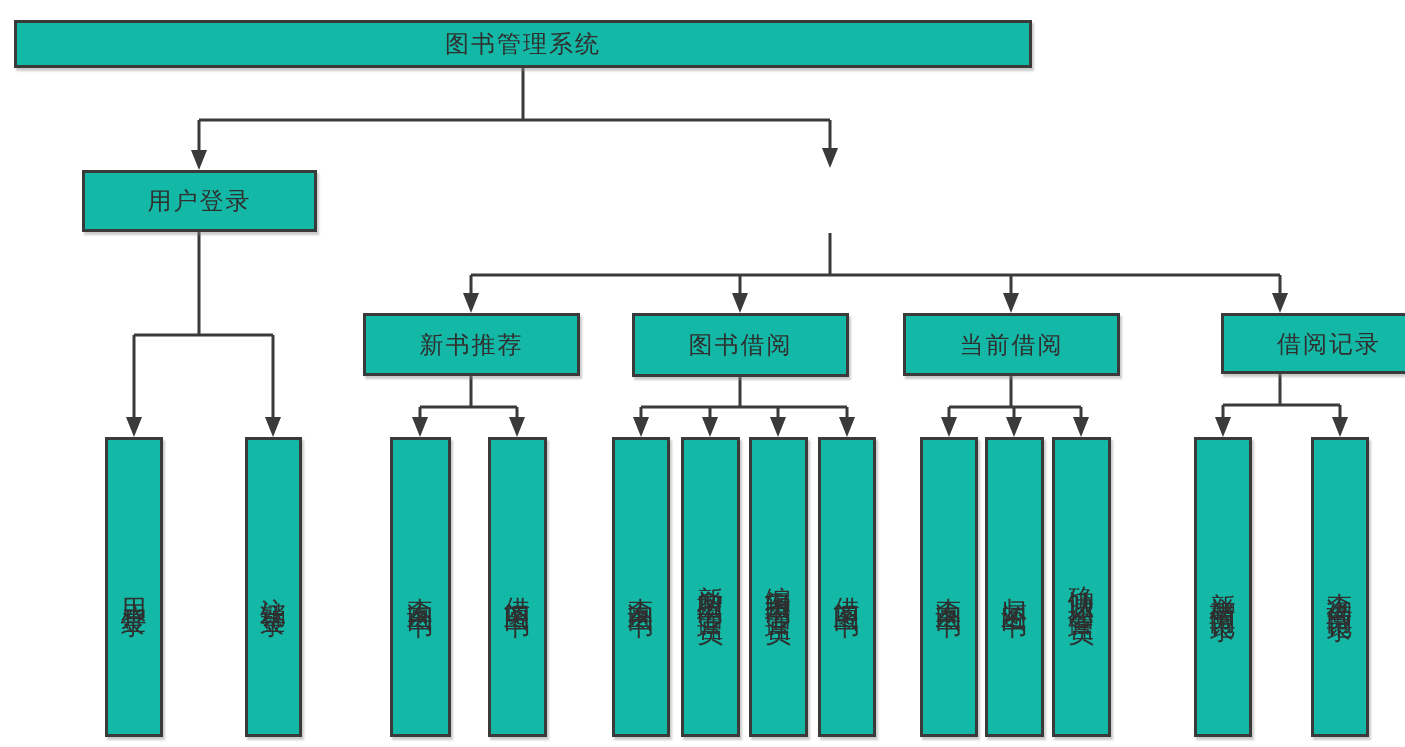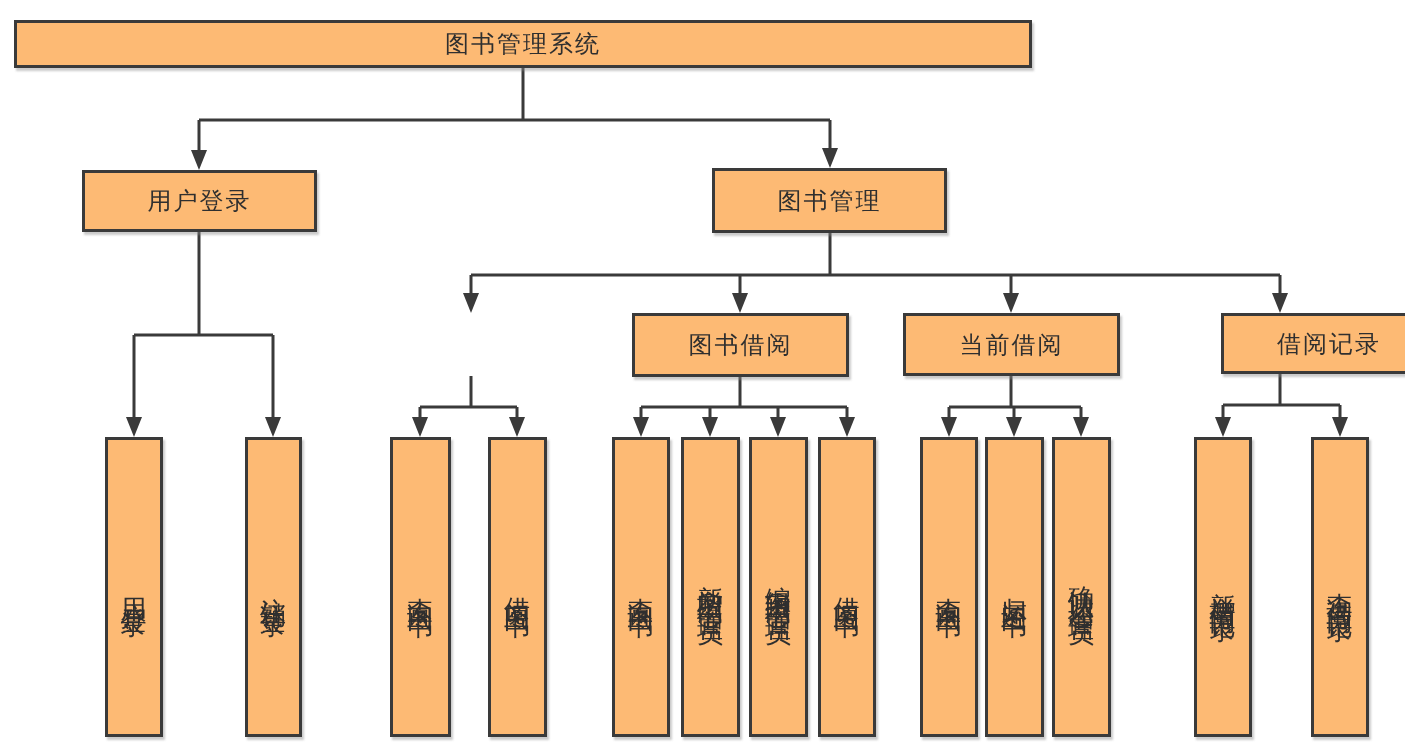--- a/index.html
+++ b/index.html
@@ -3,21 +3,21 @@
 <meta charset="utf-8">
 <style>
   html,body{margin:0;padding:0;}
   body{
     width:1405px;height:747px;background:#ffffff;overflow:hidden;
     font-family:"Liberation Sans",sans-serif;position:relative;
   }
   .stage{position:absolute;left:0;top:0;width:1405px;height:747px;}
   svg.connectors{position:absolute;left:0;top:0;z-index:1;}
   .node{
-    position:absolute;z-index:2;background:#fdba74;
+    position:absolute;z-index:2;background:#14b8a6;
     border:3px solid #3a3a3a;box-sizing:border-box;
     display:flex;align-items:center;justify-content:center;
     color:#2f2f2f;box-shadow:2px 3px 2px rgba(140,140,140,0.45);
   }
   .hbox span{font-size:24px;letter-spacing:2px;white-space:nowrap;}
   .vbox span{
     writing-mode:vertical-rl;text-orientation:mixed;
     font-size:26px;letter-spacing:5px;line-height:1;white-space:nowrap;
   }
   .watermark{
@@ -71,24 +71,24 @@
     </g>
   </svg>
 
   <div class="node hbox" style="left:14px;top:20px;width:1018px;height:48px">
     <span>图书管理系统</span>
   </div>
 
   <div class="node hbox" style="left:82px;top:170px;width:235px;height:62px">
     <span>用户登录</span>
   </div>
-  <div class="node hbox" style="left:712px;top:168px;width:235px;height:65px">
-    <span>图书管理</span>
+
+  <div class="node hbox" style="left:363px;top:313px;width:217px;height:63px">
+    <span>新书推荐</span>
   </div>
-
   <div class="node hbox" style="left:632px;top:313px;width:217px;height:64px">
     <span>图书借阅</span>
   </div>
   <div class="node hbox" style="left:903px;top:313px;width:217px;height:63px">
     <span>当前借阅</span>
   </div>
   <div class="node hbox" style="left:1221px;top:313px;width:216px;height:61px">
     <span>借阅记录</span>
   </div>
 

